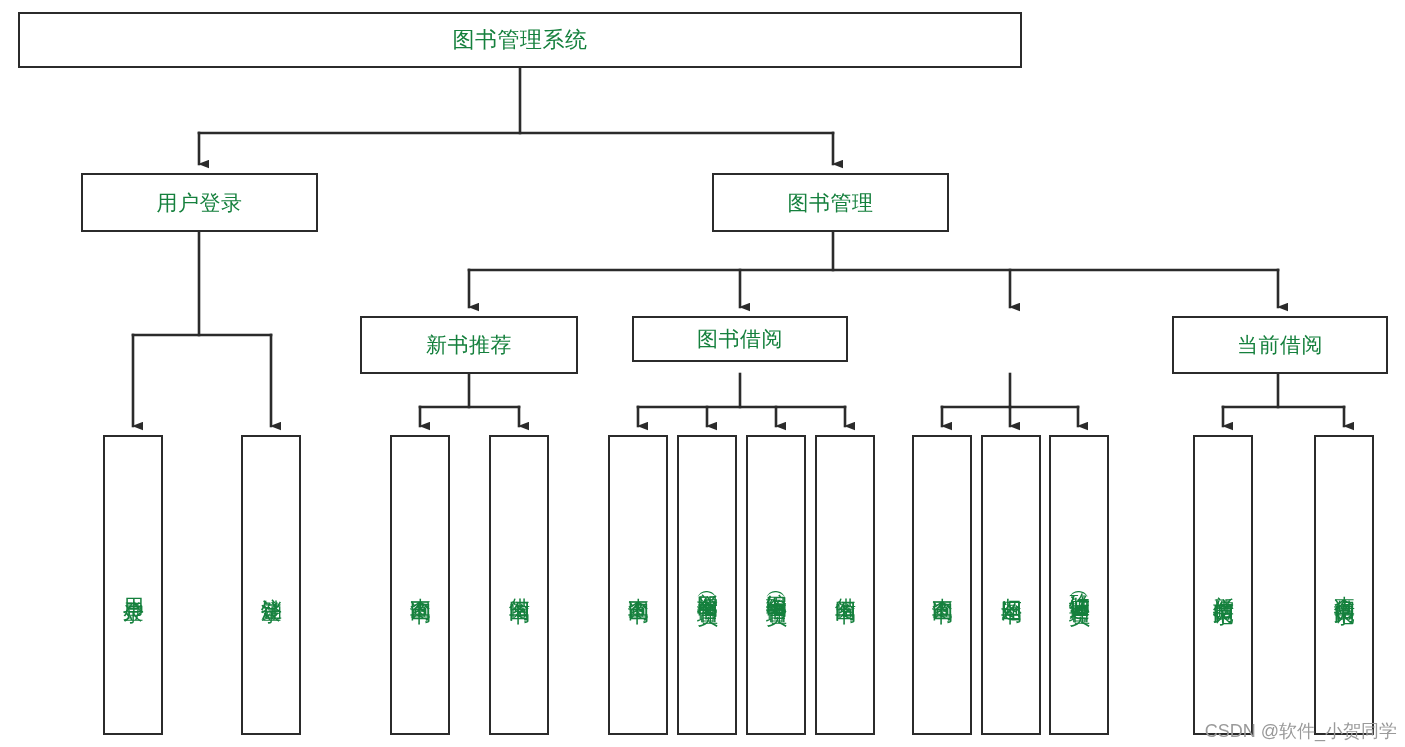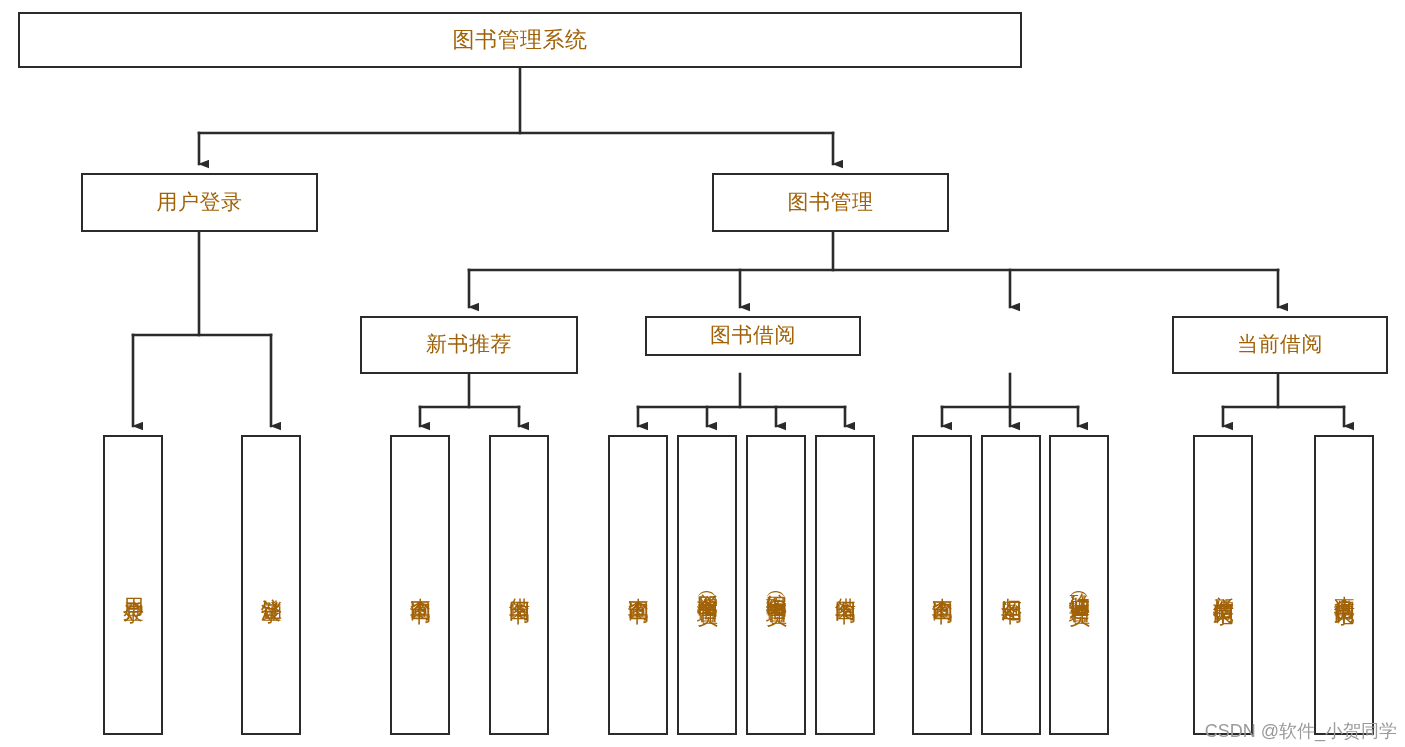--- a/index.html
+++ b/index.html
@@ -26,23 +26,22 @@
     pointer-events: none;
   }
   .node {
     position: absolute;
     box-sizing: border-box;
     background: #ffffff;
     border: 2px solid #2b2b2b;
     display: flex;
     align-items: center;
     justify-content: center;
-    color: #a16207;
+    color: #15803d;
     z-index: 2;
-    font-family: Liberation Serif, serif;
   }
   .node .label {
     display: block;
     text-align: center;
     line-height: 1.12;
     letter-spacing: 0.5px;
   }
   .node.horiz .label {
     font-size: 21px;
   }
@@ -136,21 +135,21 @@
   </div>
 
   <div class="node horiz" style="left:712px; top:173px; width:237px; height:59px;">
     <span class="label">图书管理</span>
   </div>
 
   <div class="node horiz" style="left:360px; top:316px; width:218px; height:58px;justify-content:center;">
     <span class="label">新书推荐</span>
   </div>
 
-  <div class="node horiz" style="left:645px; top:316px; width:216px; height:40px;">
+  <div class="node horiz" style="left:632px; top:316px; width:216px; height:46px;">
     <span class="label">图书借阅</span>
   </div>
 
 
   <div class="node horiz" style="left:1172px; top:316px; width:216px; height:58px;">
     <span class="label">当前借阅</span>
   </div>
 
   <div class="node vert" style="left:103px; top:435px; width:60px; height:300px;">
     <span class="label">用户登录</span>

